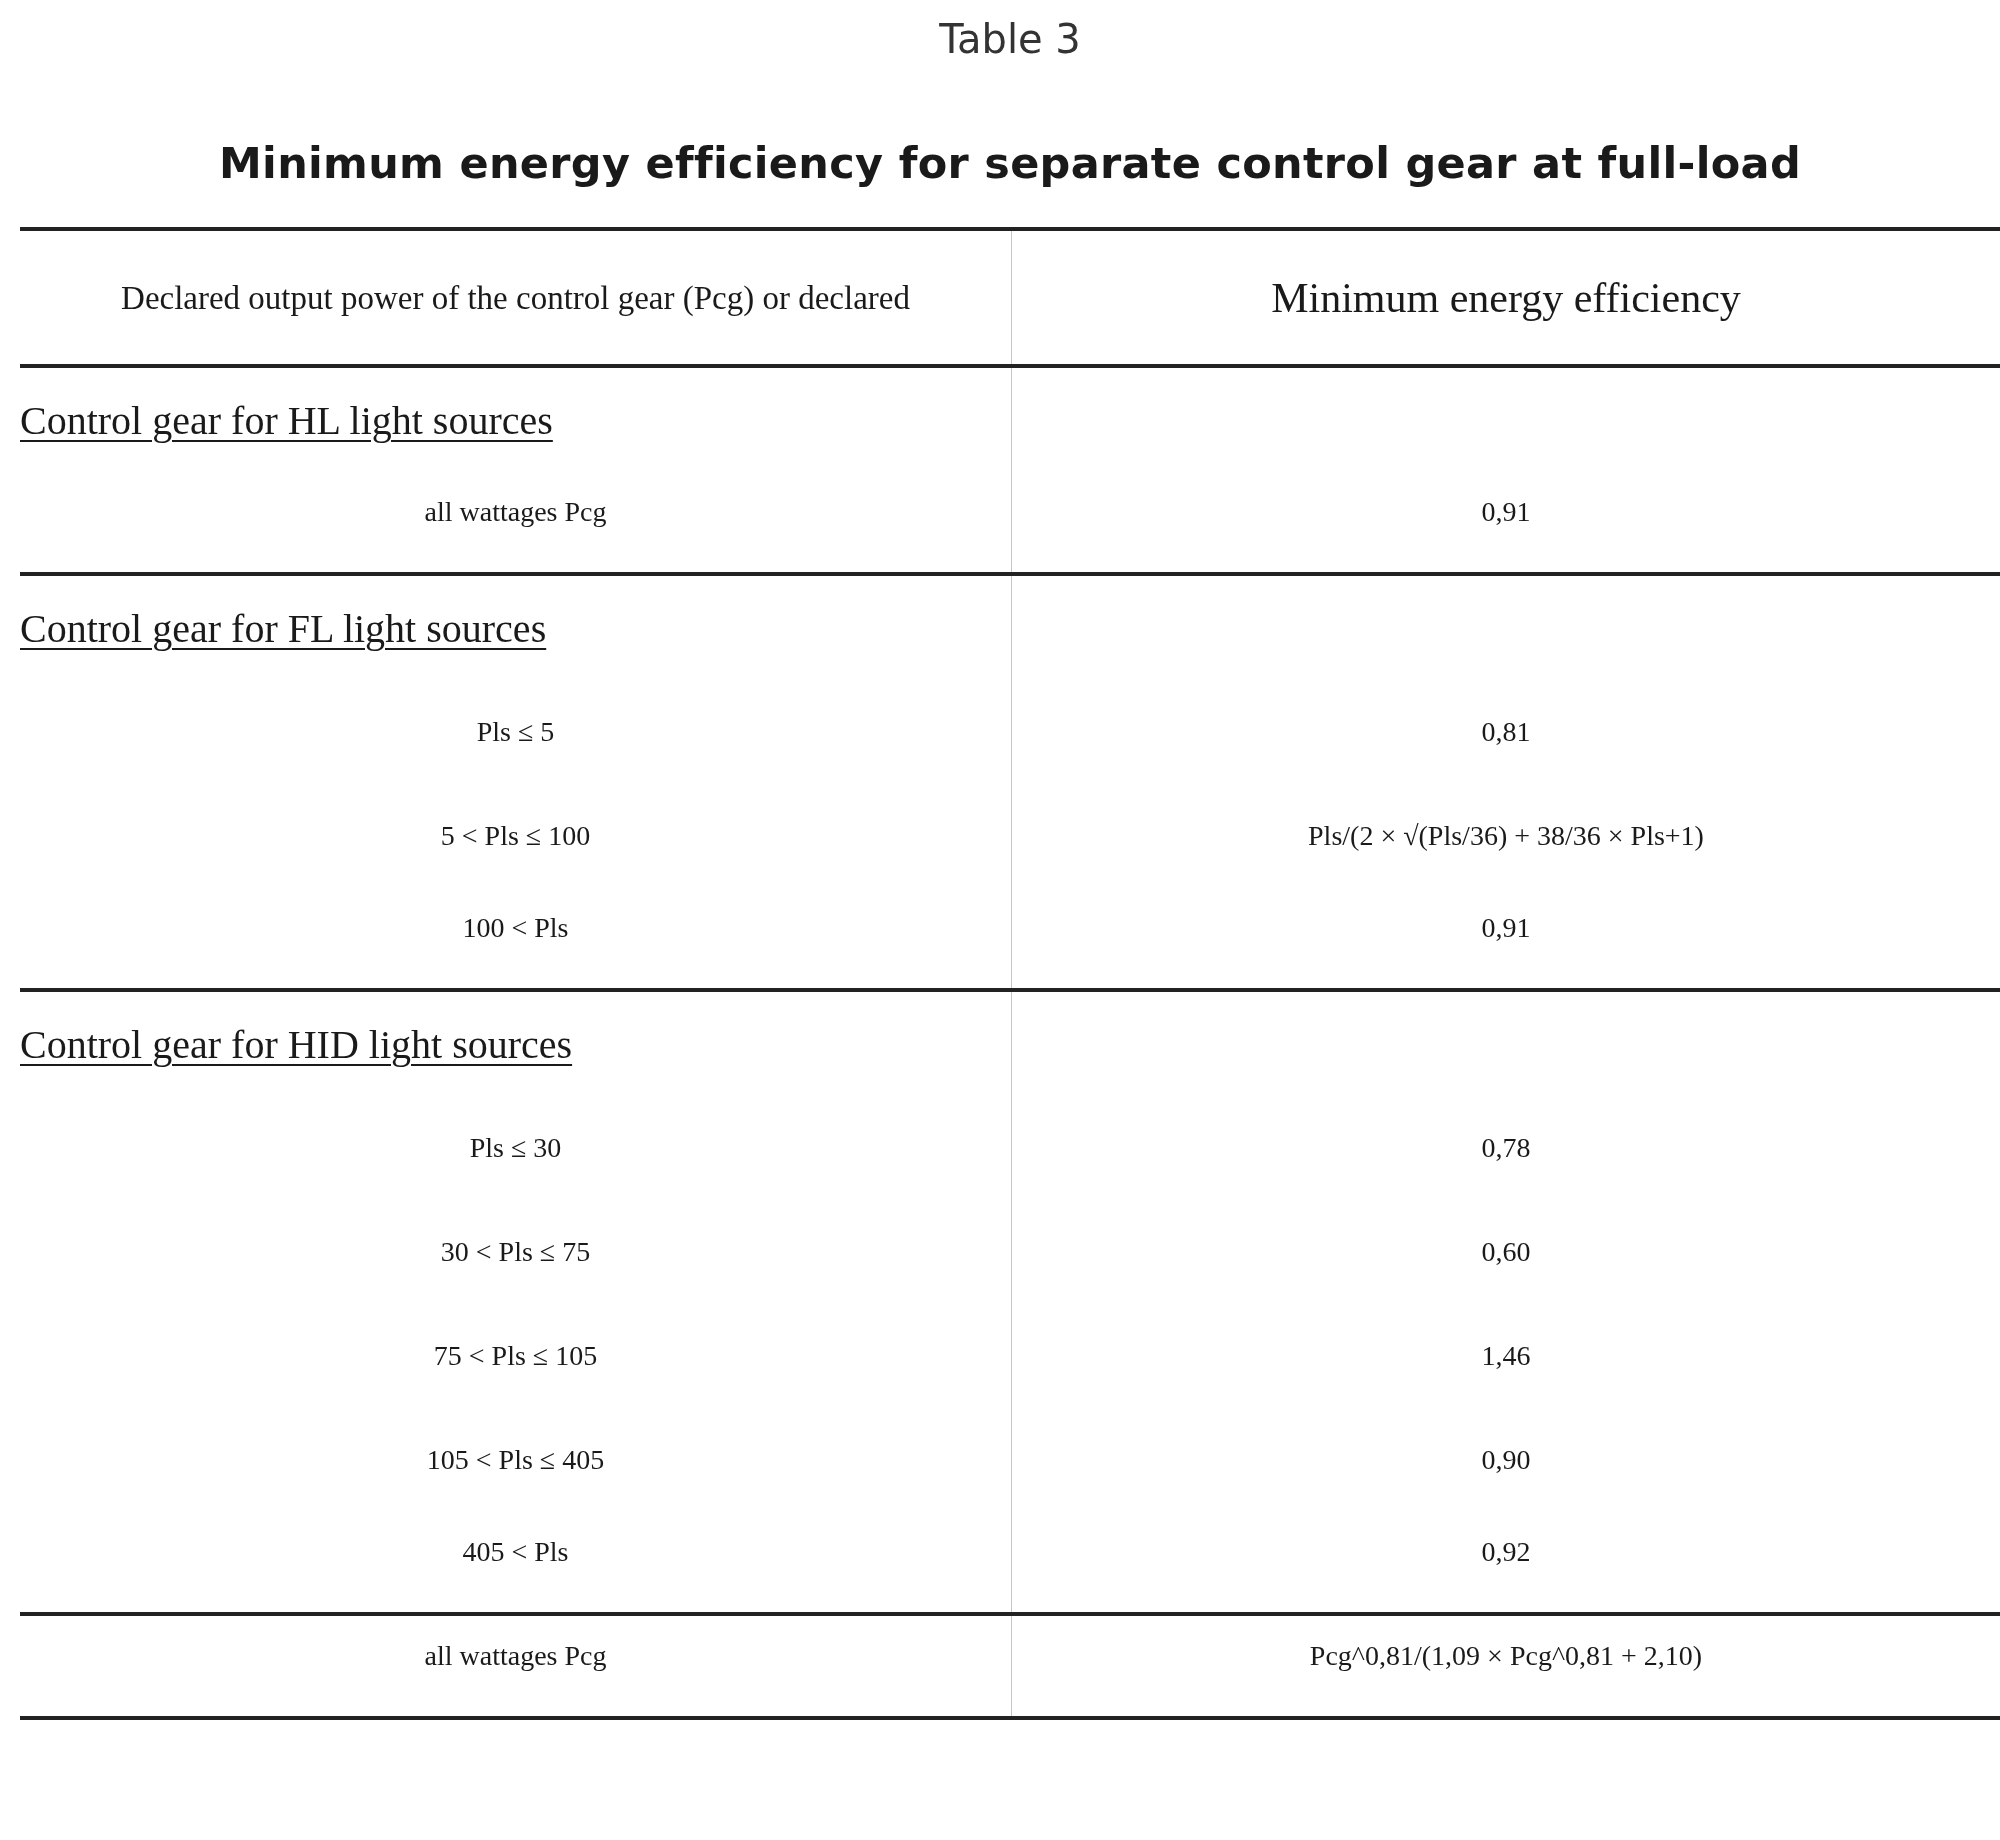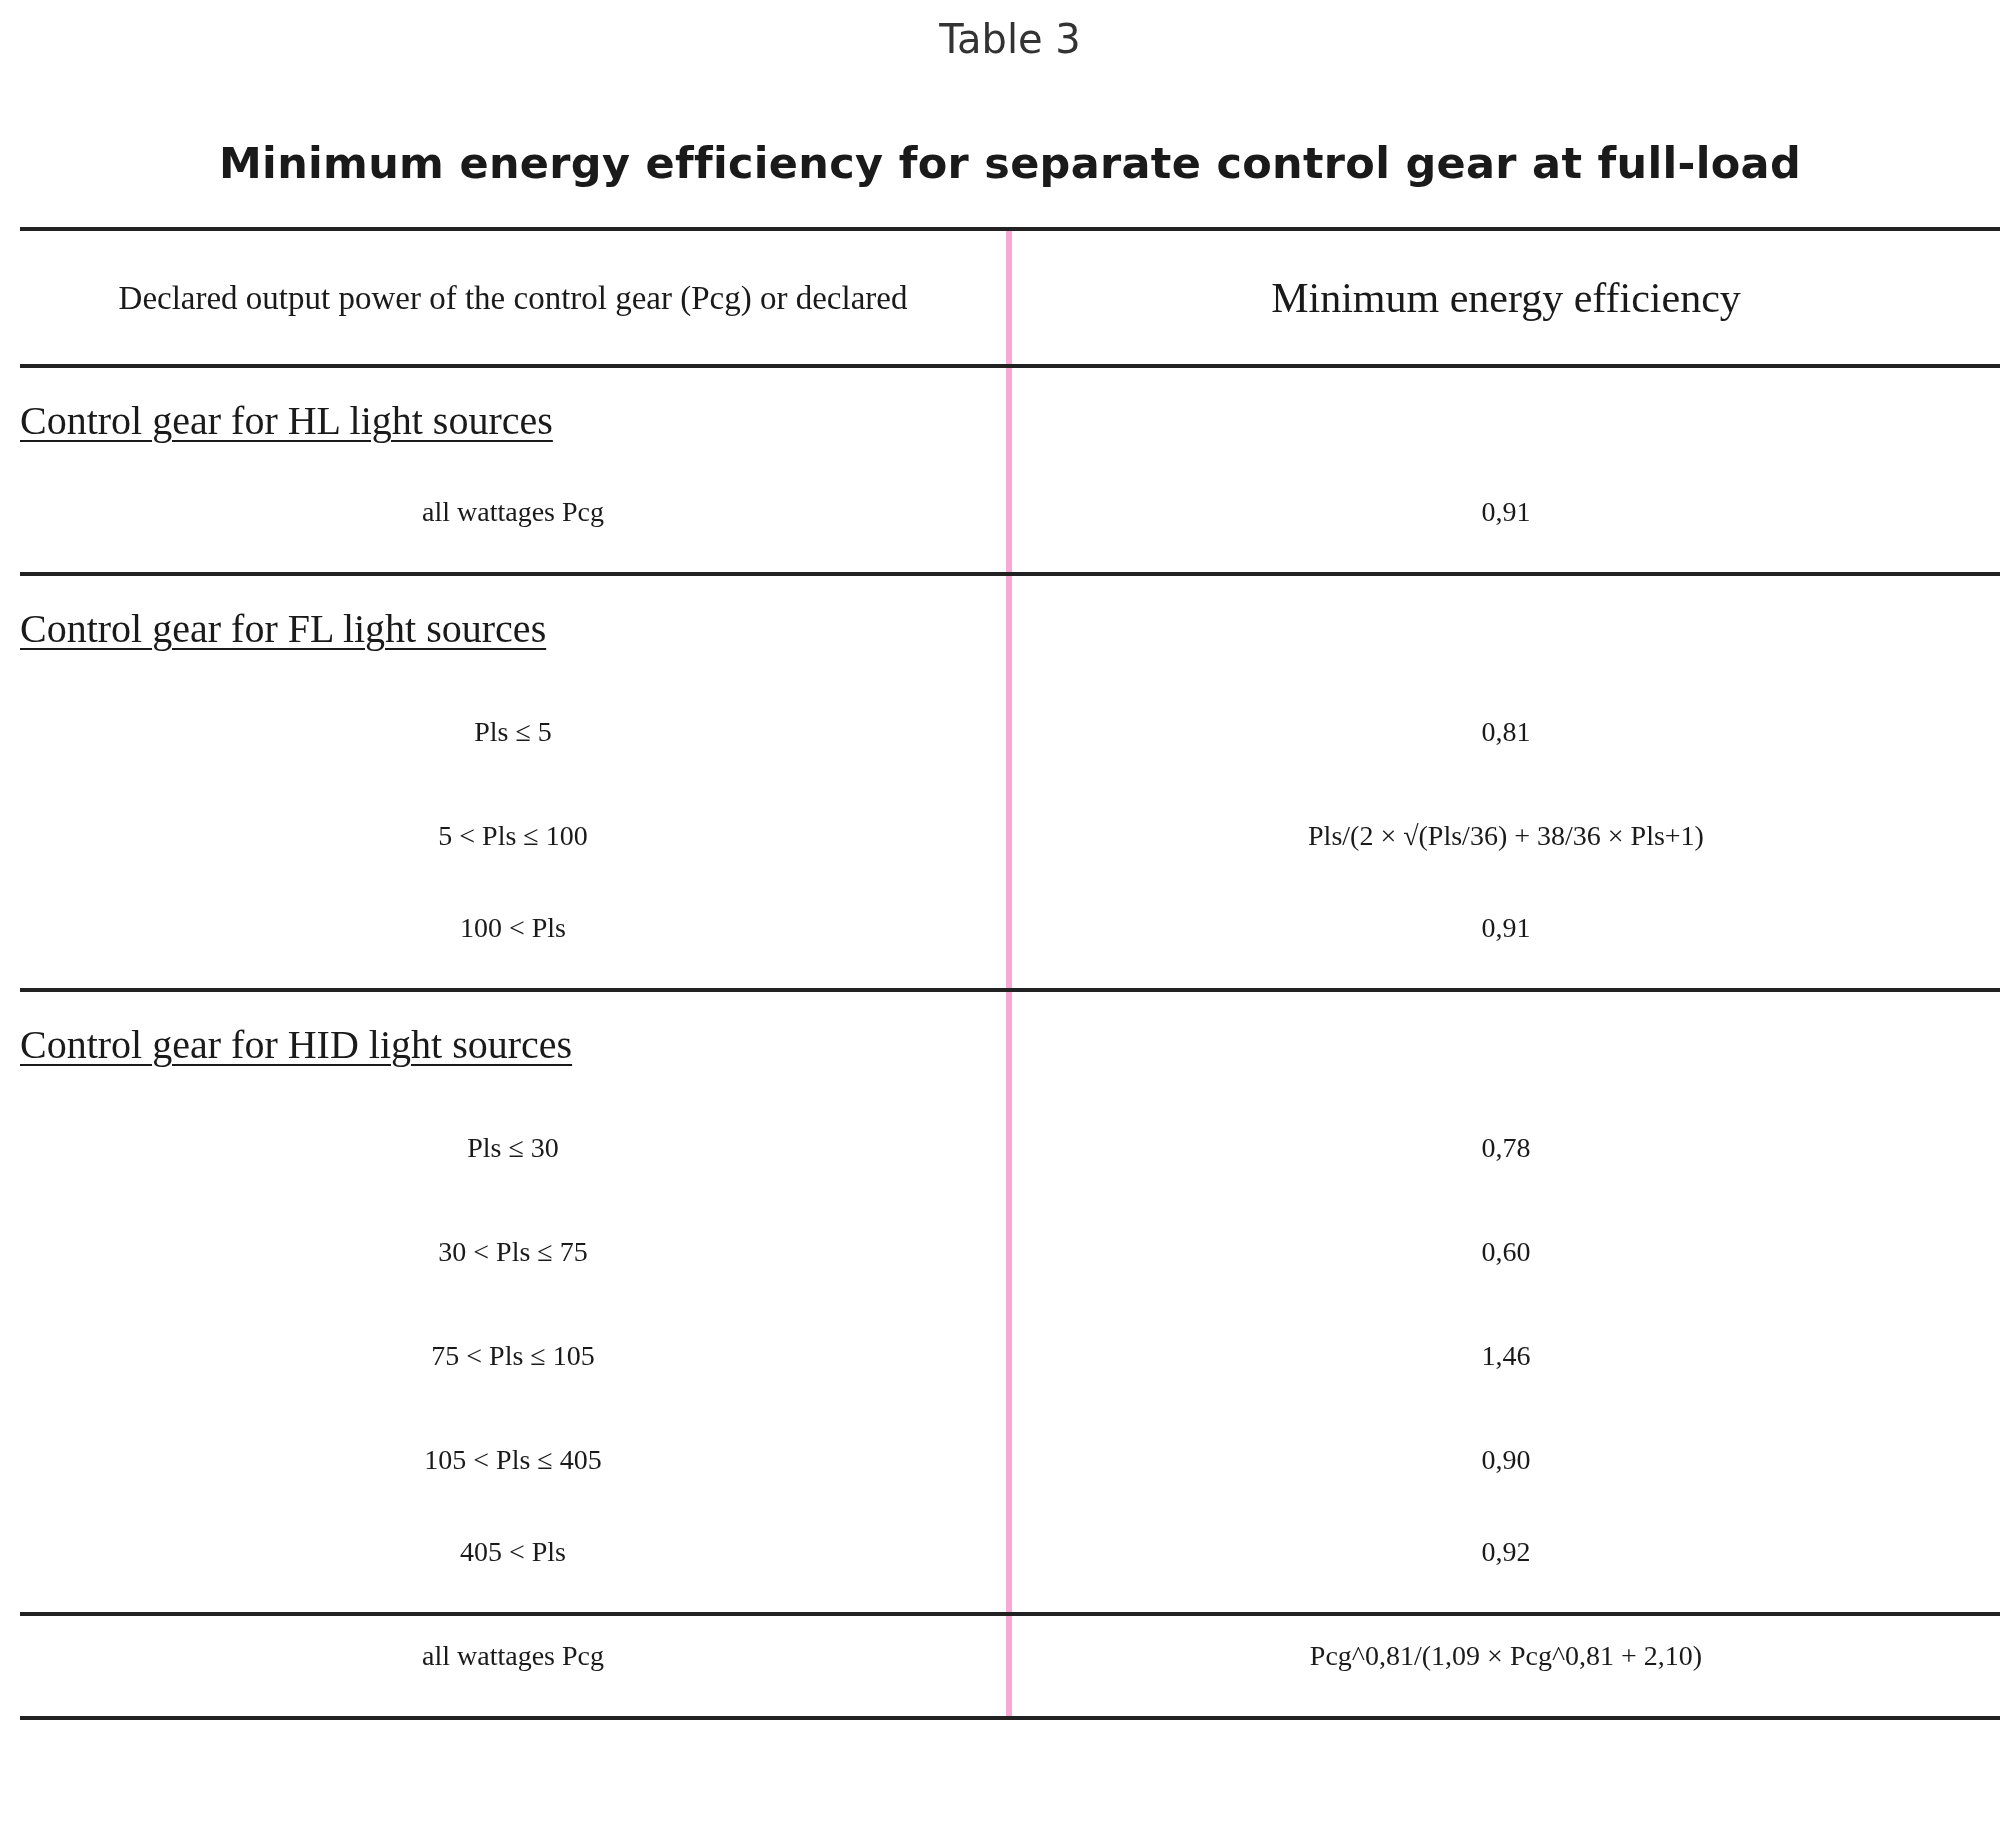--- a/index.html
+++ b/index.html
@@ -12,21 +12,21 @@
     position: absolute; left: 0; width: 2020px; top: 138px; text-align: center;
     font-family: "DejaVu Sans", sans-serif; font-size: 43px; font-weight: bold; color: #1a1a1a;
     letter-spacing: 0.3px;
   }
   .table {
     position: absolute; left: 20px; top: 227px; width: 1980px;
     font-family: "Liberation Serif", serif; color: #1a1a1a;
   }
   .rule { height: 4px; background: #222222; width: 100%; }
   .row { display: flex; width: 100%; }
-  .cell-l { width: 992px; border-right: 6px solid #f9a8d4; box-sizing: border-box; text-align: center; }
+  .cell-l { width: 992px; border-right: 1px solid #f9a8d4; box-sizing: border-box; text-align: center; }
   .cell-r { flex: 1; text-align: center; }
   .head-row { height: 133px; align-items: center; }
   .head-row .cell-l, .head-row .cell-r { height: 133px; display: flex; align-items: center; justify-content: center; }
   .head-l { font-size: 33px; line-height: 44px; padding: 0 40px; }
   .head-r { font-size: 42px; }
   .section-row { height: 104px; gap: 48px; }
   .section-row .cell-l { text-align: left; display: flex; align-items: center; }
   .section-label { font-size: 40px; text-decoration: underline; text-underline-offset: 6px; text-decoration-thickness: 2px; }
   .data-row { height: 104px; }
   .data-row .cell-l, .data-row .cell-r { display: flex; align-items: center; justify-content: center; font-size: 28px; }

